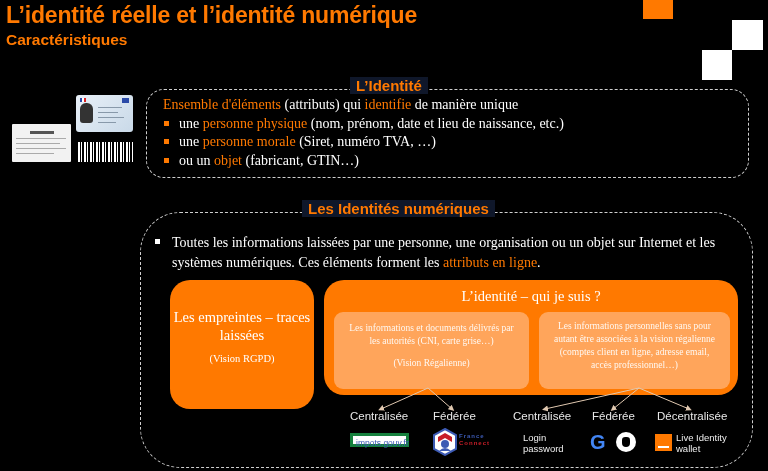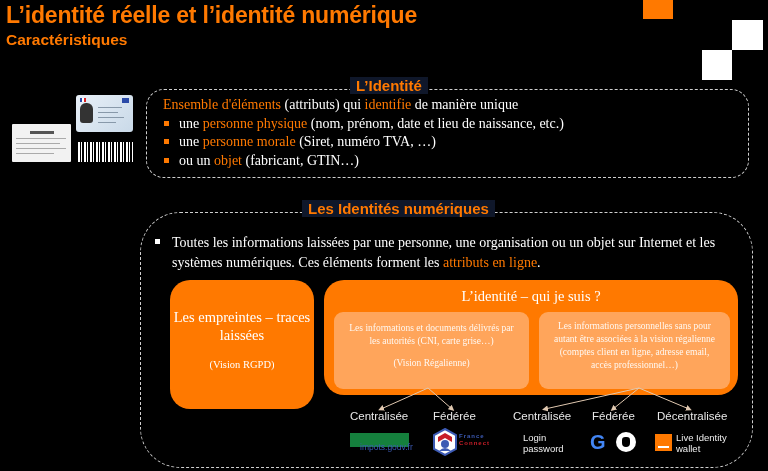--- a/index.html
+++ b/index.html
@@ -41,33 +41,33 @@
   .ident-text li::before { content: ""; position: absolute; left: 1px; top: 6px; width: 5px; height: 5px; background: #ff7900; }
 
   .num-text { position: absolute; left: 155px; top: 233px; width: 580px; font-size: 14px; line-height: 20px; }
   .num-text .bul { position: absolute; left: 0; top: 6px; width: 5px; height: 5px; background: #fff; }
   .num-text .txt { padding-left: 17px; display: block; text-indent: 0; }
   .num-text .o { color: #ff7900; }
 
   .orange-box { position: absolute; background: #ff7900; border-radius: 20px; color: #fff; text-align: center; }
   .empreintes { left: 170px; top: 280px; width: 144px; height: 129px; padding-top: 28px; }
   .empreintes .h { font-size: 14.5px; line-height: 18px; }
-  .empreintes .s { font-size: 10.5px; margin-top: 15px; }
+  .empreintes .s { font-size: 10.5px; margin-top: 9px; }
 
   .quisuis { left: 324px; top: 280px; width: 414px; height: 115px; }
   .quisuis .h { position: absolute; left: 0; right: 0; top: 8px; font-size: 14.5px; }
   .inner { position: absolute; background: #ffa55a; border-radius: 9px; color: #fff; font-size: 9.5px; line-height: 13px; text-align: center; opacity: 0.95; }
   .inner1 { left: 10px; top: 32px; width: 195px; height: 77px; padding-top: 10px; background: #ffa860; }
   .inner1 .s { margin-top: 9px; }
   .inner2 { left: 215px; top: 32px; width: 191px; height: 77px; padding-top: 8px; background: #ffa860; }
 
   svg.arrows { position: absolute; left: 0; top: 0; }
 
   .typ { position: absolute; font-family: "Liberation Sans", sans-serif; font-size: 11.5px; color: #e8e8e8; }
-  .logo-impots { position: absolute; left: 350px; top: 433px; width: 59px; height: 14px; background: #fff; font-family: "Liberation Sans", sans-serif; font-size: 8.5px; color: #3c5ab4; padding-left: 3px; line-height: 14px; border: 7px solid #15803d; }
+  .logo-impots { position: absolute; left: 350px; top: 433px; width: 59px; height: 14px; background: #fff; font-family: "Liberation Sans", sans-serif; font-size: 8.5px; color: #3c5ab4; padding-left: 3px; line-height: 14px; border: 3px solid #15803d; }
   .fc-hex { position: absolute; left: 432px; top: 428px; width: 26px; height: 28px; }
   .fc-text { position: absolute; left: 459px; top: 433px; font-family: "Liberation Sans", sans-serif; font-size: 6px; line-height: 7px; letter-spacing: 1px; font-weight: bold; }
   .fc-text .a { color: #3c5ab4; }
   .fc-text .b { color: #c81e28; }
   .login { position: absolute; left: 523px; top: 432px; font-family: "Liberation Sans", sans-serif; font-size: 9.5px; line-height: 11px; color: #eee; }
   .g-logo { position: absolute; left: 590px; top: 432px; font-family: "Liberation Sans", sans-serif; font-weight: bold; font-size: 20px; line-height: 20px; }
   .apple { position: absolute; left: 616px; top: 432px; width: 20px; height: 20px; border-radius: 50%; background: #fff; }
   .apple::after { content: ""; position: absolute; left: 6px; top: 5px; width: 8px; height: 10px; background: #000; border-radius: 4px 4px 5px 5px; }
   .orange-logo { position: absolute; left: 655px; top: 434px; width: 17px; height: 17px; background: #ff7900; }
   .orange-logo::after { content: ""; position: absolute; left: 3px; bottom: 3px; width: 11px; height: 2px; background: #fff; }

